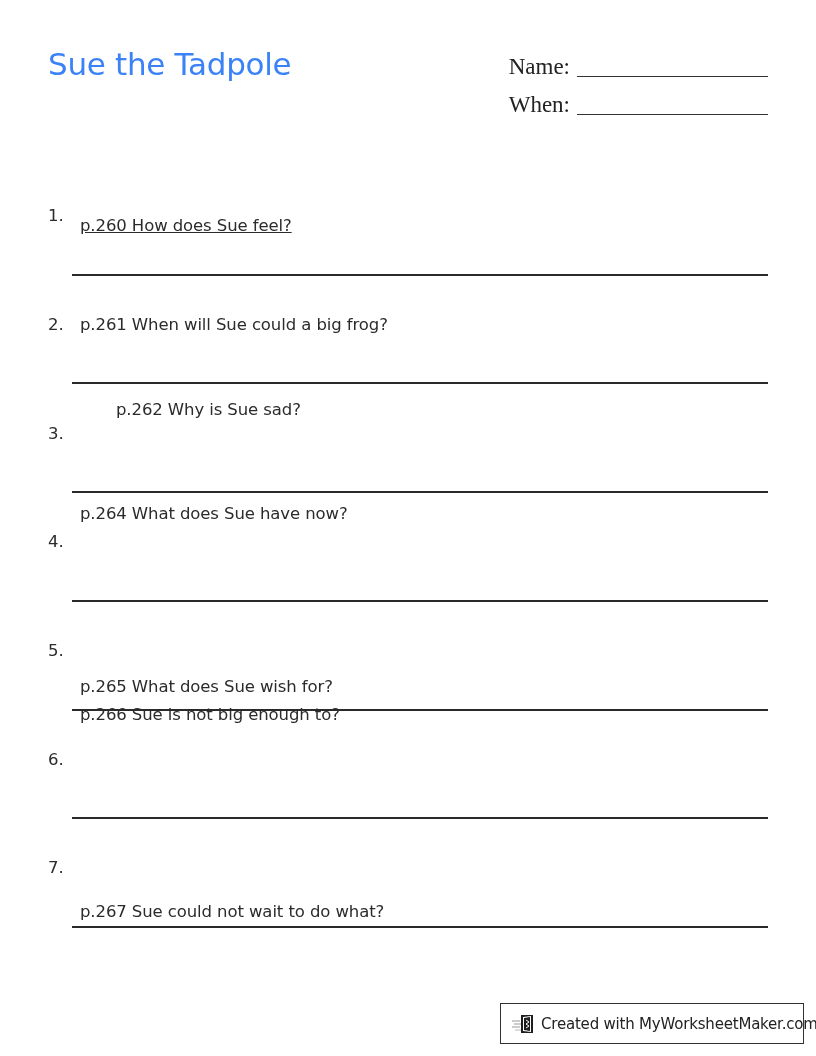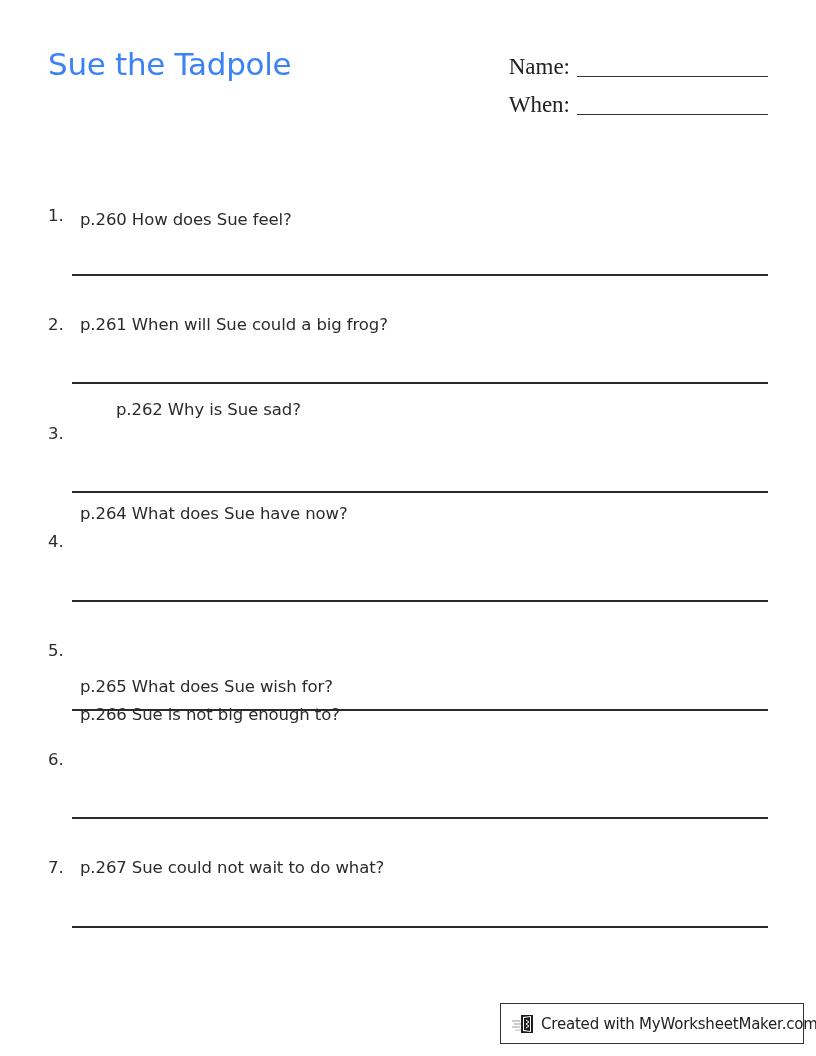--- a/index.html
+++ b/index.html
@@ -43,21 +43,21 @@
     <div class="field-line" style="top:76px;"></div>
   </div>
   <div>
     <span class="field-label" style="left:490px; top:92px;">When:</span>
     <div class="field-line" style="top:114px;"></div>
   </div>
 
   <div>
     <div>
       <span class="q-num" style="top:206px;">1.</span>
-      <span class="q-text" style="top:210px;">p.260 How does Sue feel?</span>
+      <span class="q-text" style="top:216px;text-decoration:underline;">p.260 How does Sue feel?</span>
       <div class="answer-line" style="top:274px;"></div>
     </div>
     <div>
       <span class="q-num" style="top:315px;">2.</span>
       <span class="q-text" style="top:315px;">p.261 When will Sue could a big frog?</span>
       <div class="answer-line" style="top:382px;"></div>
     </div>
     <div>
       <span class="q-num" style="top:424px;">3.</span>
       <span class="q-text" style="top:400px;margin-left:36px;">p.262 Why is Sue sad?</span>
@@ -73,21 +73,21 @@
       <span class="q-text" style="top:677px;">p.265 What does Sue wish for?</span>
       <div class="answer-line" style="top:709px;"></div>
     </div>
     <div>
       <span class="q-num" style="top:750px;">6.</span>
       <span class="q-text" style="top:705px;">p.266 Sue is not big enough to?</span>
       <div class="answer-line" style="top:817px;"></div>
     </div>
     <div>
       <span class="q-num" style="top:858px;">7.</span>
-      <span class="q-text" style="top:858px;">p.267 Sue could not wait to do what?</span>
+      <span class="q-text" style="top:902px;">p.267 Sue could not wait to do what?</span>
       <div class="answer-line" style="top:926px;"></div>
     </div>
   </div>
 
   <div class="footer">
     <span class="footer-icon">
       <svg width="28" height="22" viewBox="0 0 28 22">
         <line x1="1" y1="8" x2="9" y2="8" stroke="#999" stroke-width="1"></line>
         <line x1="3" y1="11" x2="10" y2="11" stroke="#999" stroke-width="1"></line>
         <line x1="1" y1="14" x2="9" y2="14" stroke="#999" stroke-width="1"></line>

